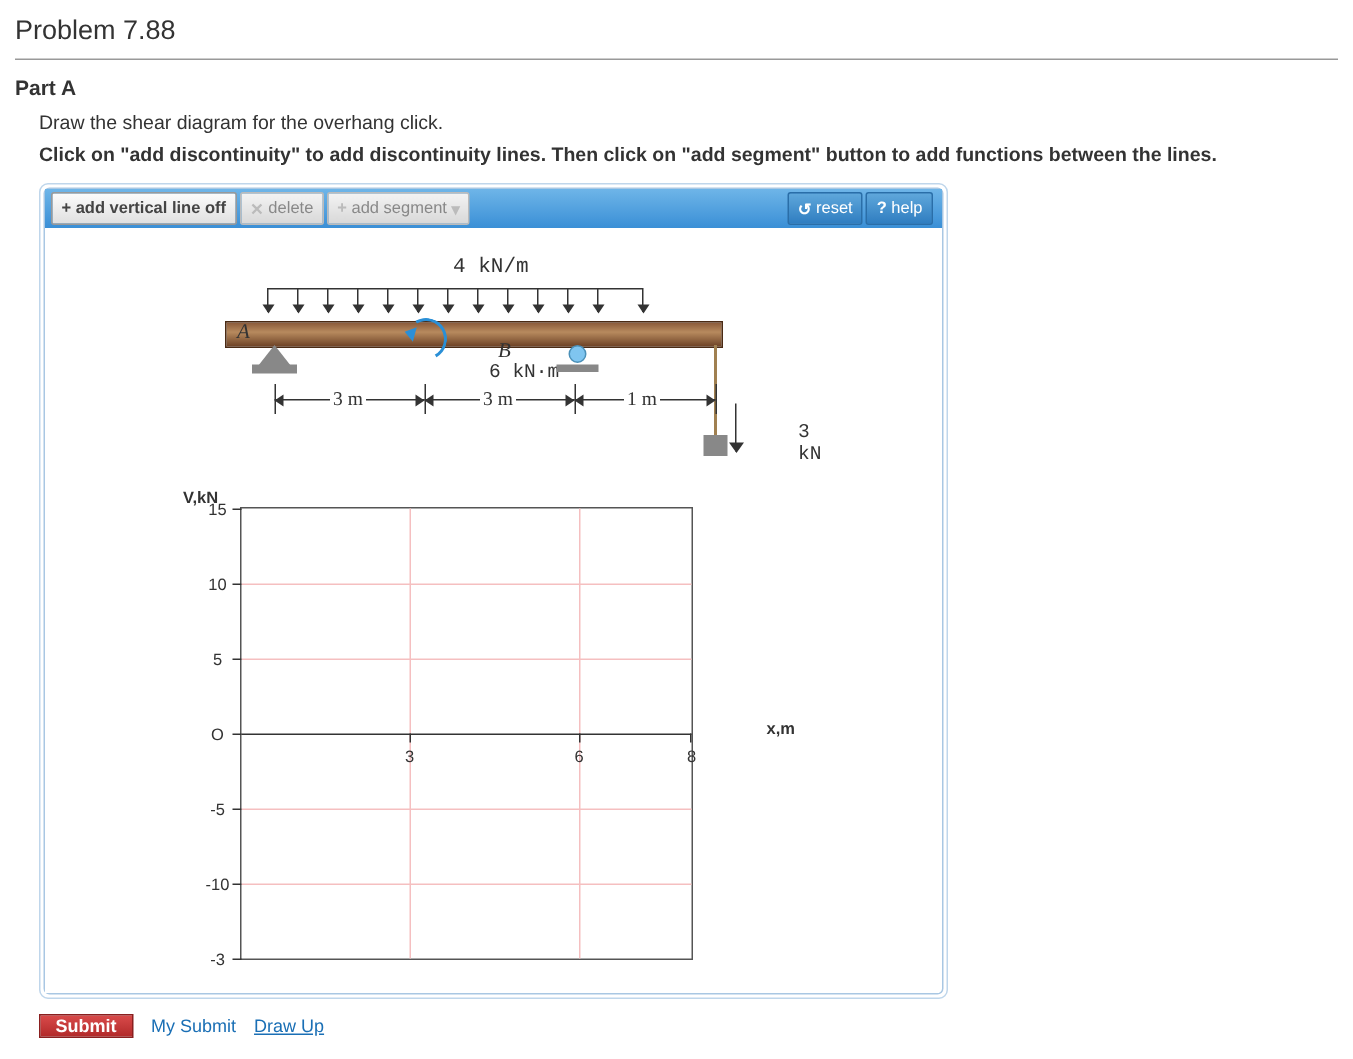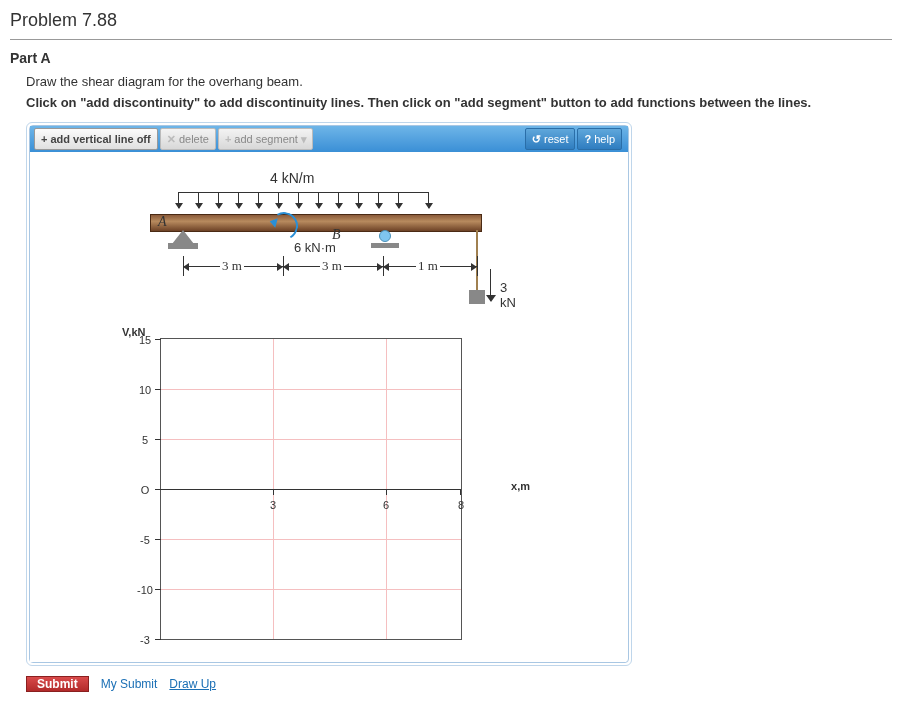--- a/index.html
+++ b/index.html
@@ -91,21 +91,21 @@
   }
   .toolbar-spacer { flex: 1; }
   .canvas-area {
     position: relative;
     width: 596px;
     height: 510px;
     background: #fff;
   }
   
   .beam-group { position: absolute; left: 120px; top: 18px; width: 370px; }
-  .load-label { position:absolute; font-family: Liberation Sans, sans-serif; font-size:14px; }
+  .load-label { position:absolute; font-family: Liberation Mono, monospace; font-size:14px;margin-left:32px; }
   .arrows { position:absolute; top:22px; left:28px; width:250px; height:22px; }
   .arrows .arr { position:absolute; width:1px; height:16px; background:#333; }
   .arrows .arr::after { content:''; position:absolute; left:-3px; bottom:-1px; border-left:4px solid transparent; border-right:4px solid transparent; border-top:6px solid #333; }
   .beam {
     position:absolute; top:44px; left:0; width:330px; height:16px;
     background: linear-gradient(#8a5a3a, #b78a5e 40%, #6d4226);
     border:1px solid #4a2a14;
   }
   .pin-support {
     position:absolute; top:60px; left:22px; width:22px; height:20px;
@@ -157,21 +157,21 @@
   .link { color:#1a6fb5; font-size:12px; cursor:pointer; }
   .link u { text-decoration: underline; }
 </style>
 </head>
 <body>
 
 <div class="problem-title">Problem 7.88</div>
 <hr class="divider">
 
 <div class="part-label">Part A</div>
-<div class="prompt">Draw the shear diagram for the overhang beam.</div>
+<div class="prompt">Draw the shear diagram for the overhang click.</div>
 <div class="instructions">Click on "add discontinuity" to add discontinuity lines. Then click on "add segment" button to add functions between the lines.</div>
 
 <div class="widget-outer">
   <div class="widget-inner">
     <div class="toolbar">
       <div class="tbtn active">
         <span class="icon">+</span>
         <span>add vertical line off</span>
       </div>
       <div class="tbtn light">

